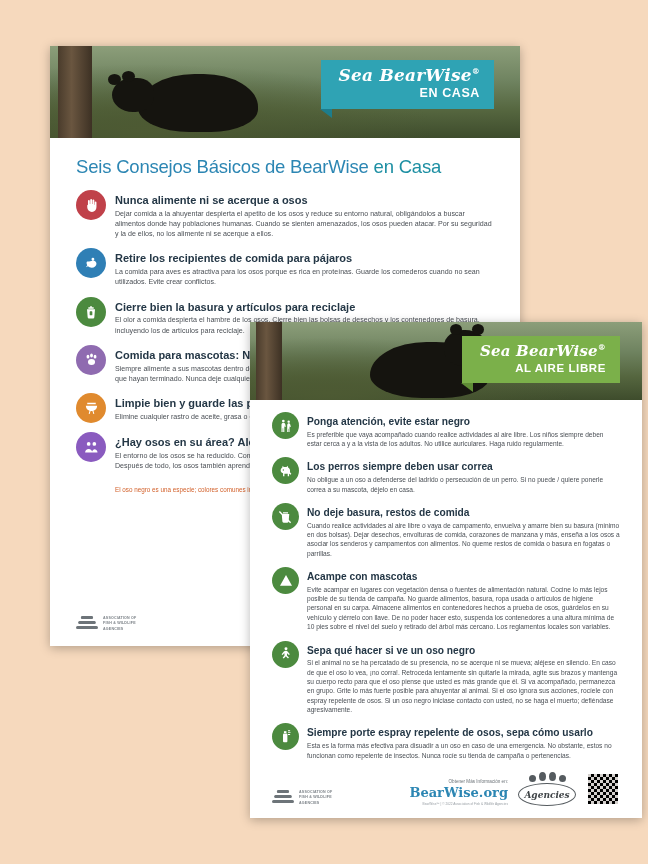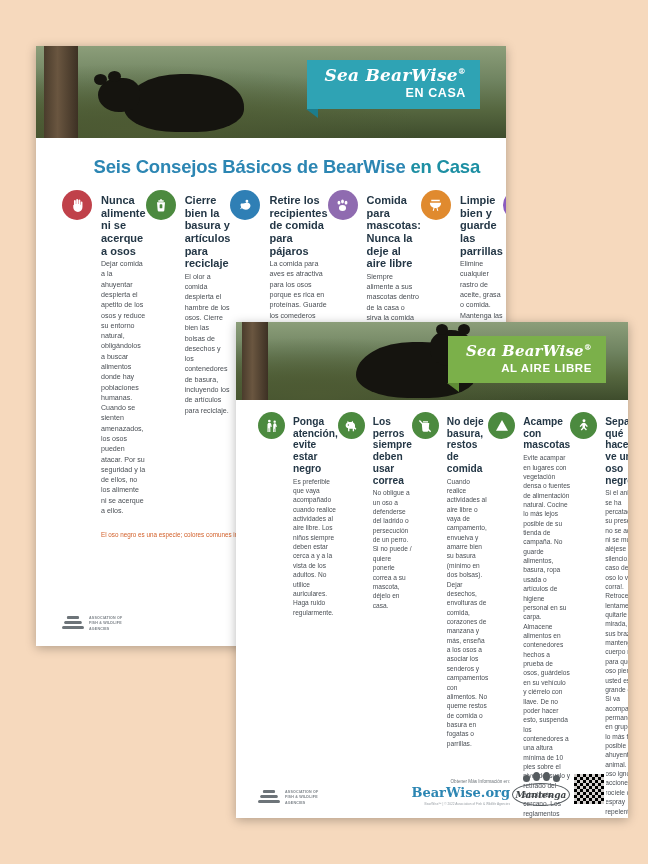--- a/index.html
+++ b/index.html
@@ -10,20 +10,21 @@
     width: 648px;
     height: 864px;
     background: #f6d9bd;
     font-family: "Liberation Sans", sans-serif;
     overflow: hidden;
     position: relative;
   }
   .stage {
     position: absolute;
     inset: 0;
+    margin-left: 14px;
   }
 
   
   .sheet {
     position: absolute;
     background: #ffffff;
     box-shadow: 0 2px 10px rgba(0,0,0,0.28);
     overflow: hidden;
   }
   #sheet-home {
@@ -172,36 +173,35 @@
 
   
   .body {
     padding: 14px 26px 0 26px;
   }
   #sheet-outdoors .body { padding: 12px 22px 0 22px; }
 
   h1.title {
     margin: 4px 0 12px 0;
     font-size: 18.5px;
-    font-weight: bold;
+    font-weight: normal;
     color: #2c86b3;
     letter-spacing: -0.2px;
-    text-align: right;
   }
   #sheet-outdoors h1.title {
     font-size: 16.5px;
     color: #2c86b3;
     margin-bottom: 10px;
   }
   h1.title .accent-home { color: #1d8fa3; }
   h1.title .accent-out { color: #6aa63c; }
 
   .tips {
     display: flex;
-    flex-direction: row;
+    flex-direction: column;
   }
   .tip {
     display: flex;
     align-items: flex-start;
     margin-bottom: 9px;
   }
   .badge {
     flex: 0 0 auto;
     width: 30px;
     height: 30px;
@@ -287,20 +287,21 @@
   .fineprint {
     font-size: 3.4px;
     color: #9aa0a6;
     text-align: right;
     line-height: 1.5;
   }
 
   .outdoor-brand {
     display: flex;
     align-items: flex-end;
+    gap: 8px;
   }
   .more-info {
     text-align: right;
   }
   .more-info .tag {
     font-size: 4.6px;
     color: #6c7378;
     margin-bottom: 1px;
   }
   .more-info .url {
@@ -387,41 +388,41 @@
                 <path d="M7 11V5.5a1.3 1.3 0 012.6 0V10h.6V4.2a1.3 1.3 0 012.6 0V10h.6V5a1.3 1.3 0 012.6 0v6h.6V7.6a1.2 1.2 0 012.4 0V14c0 4.2-2.6 7-6.4 7S6 18.4 6 14.6v-3.1a1.2 1.2 0 011-.5z"></path>
               </svg>
           </div>
           <div class="tip-text">
             <div class="tip-head">Nunca alimente ni se acerque a osos</div>
             <p class="tip-body">Dejar comida a la ahuyentar despierta el apetito de los osos y reduce su entorno natural, obligándolos a buscar alimentos donde hay poblaciones humanas. Cuando se sienten amenazados, los osos pueden atacar. Por su seguridad y la de ellos, no los alimente ni se acerque a ellos.</p>
           </div>
         </div>
 
         <div class="tip">
+          <div class="badge" style="background:#2f7fb5">
+            <svg width="17" height="17" viewBox="0 0 24 24" fill="#fff">
+                <path d="M16 6a2 2 0 11-4 0 2 2 0 014 0zm-7.5 3C11 9 13 7.8 14 7.8c3 0 5 2 5 4.6 0 3.2-3 5.6-6.6 5.6-2.2 0-4-.7-5.4-2l-3 1.4 2-3c-.6-.9-1-1.9-1-3 0-1 .4-2.4 1-2.4.3 0 .8.5 2.5 0z"></path>
+              </svg>
+          </div>
+          <div class="tip-text">
+            <div class="tip-head">Retire los recipientes de comida para pájaros</div>
+            <p class="tip-body">La comida para aves es atractiva para los osos porque es rica en proteínas. Guarde los comederos cuando no sean utilizados. Evite crear conflictos.</p>
+          </div>
+        </div>
+
+        <div class="tip">
           <div class="badge" style="background:#4c8a3f">
             <svg width="16" height="16" viewBox="0 0 24 24" fill="#fff">
                 <path d="M6 8h12l-1 12a2 2 0 01-2 1.8H9A2 2 0 017 20L6 8zm2-3h8v2H8V5zm3-2h2v2h-2V3z"></path>
                 <rect x="10" y="11" width="4" height="6" rx="1" fill="#4c8a3f"></rect>
               </svg>
           </div>
           <div class="tip-text">
             <div class="tip-head">Cierre bien la basura y artículos para reciclaje</div>
             <p class="tip-body">El olor a comida despierta el hambre de los osos. Cierre bien las bolsas de desechos y los contenedores de basura, incluyendo los de artículos para reciclaje.</p>
-          </div>
-        </div>
-
-        <div class="tip">
-          <div class="badge" style="background:#2f7fb5">
-            <svg width="17" height="17" viewBox="0 0 24 24" fill="#fff">
-                <path d="M16 6a2 2 0 11-4 0 2 2 0 014 0zm-7.5 3C11 9 13 7.8 14 7.8c3 0 5 2 5 4.6 0 3.2-3 5.6-6.6 5.6-2.2 0-4-.7-5.4-2l-3 1.4 2-3c-.6-.9-1-1.9-1-3 0-1 .4-2.4 1-2.4.3 0 .8.5 2.5 0z"></path>
-              </svg>
-          </div>
-          <div class="tip-text">
-            <div class="tip-head">Retire los recipientes de comida para pájaros</div>
-            <p class="tip-body">La comida para aves es atractiva para los osos porque es rica en proteínas. Guarde los comederos cuando no sean utilizados. Evite crear conflictos.</p>
           </div>
         </div>
 
         <div class="tip">
           <div class="badge" style="background:#8f6bb0">
             <svg width="17" height="17" viewBox="0 0 24 24" fill="#fff">
                 <ellipse cx="7" cy="8" rx="2" ry="2.6"></ellipse>
                 <ellipse cx="12" cy="6.4" rx="2" ry="2.8"></ellipse>
                 <ellipse cx="17" cy="8" rx="2" ry="2.6"></ellipse>
                 <ellipse cx="12" cy="15.5" rx="5" ry="4.2"></ellipse>
@@ -597,20 +598,20 @@
           <div class="url">BearWise.org</div>
           <div class="legal">BearWise™  |  © 2022 Association of Fish &amp; Wildlife Agencies</div>
         </div>
         <div class="paw-logo">
           <div class="pads">
               <i></i>
               <i></i>
               <i></i>
               <i></i>
             </div>
-          <div class="pad-main">Mantenga</div>
+          <div class="pad-main">Agencies</div>
         </div>
         <div class="qr"></div>
       </div>
     </div>
   </div>
 
 </div>
 
 </body></html>

